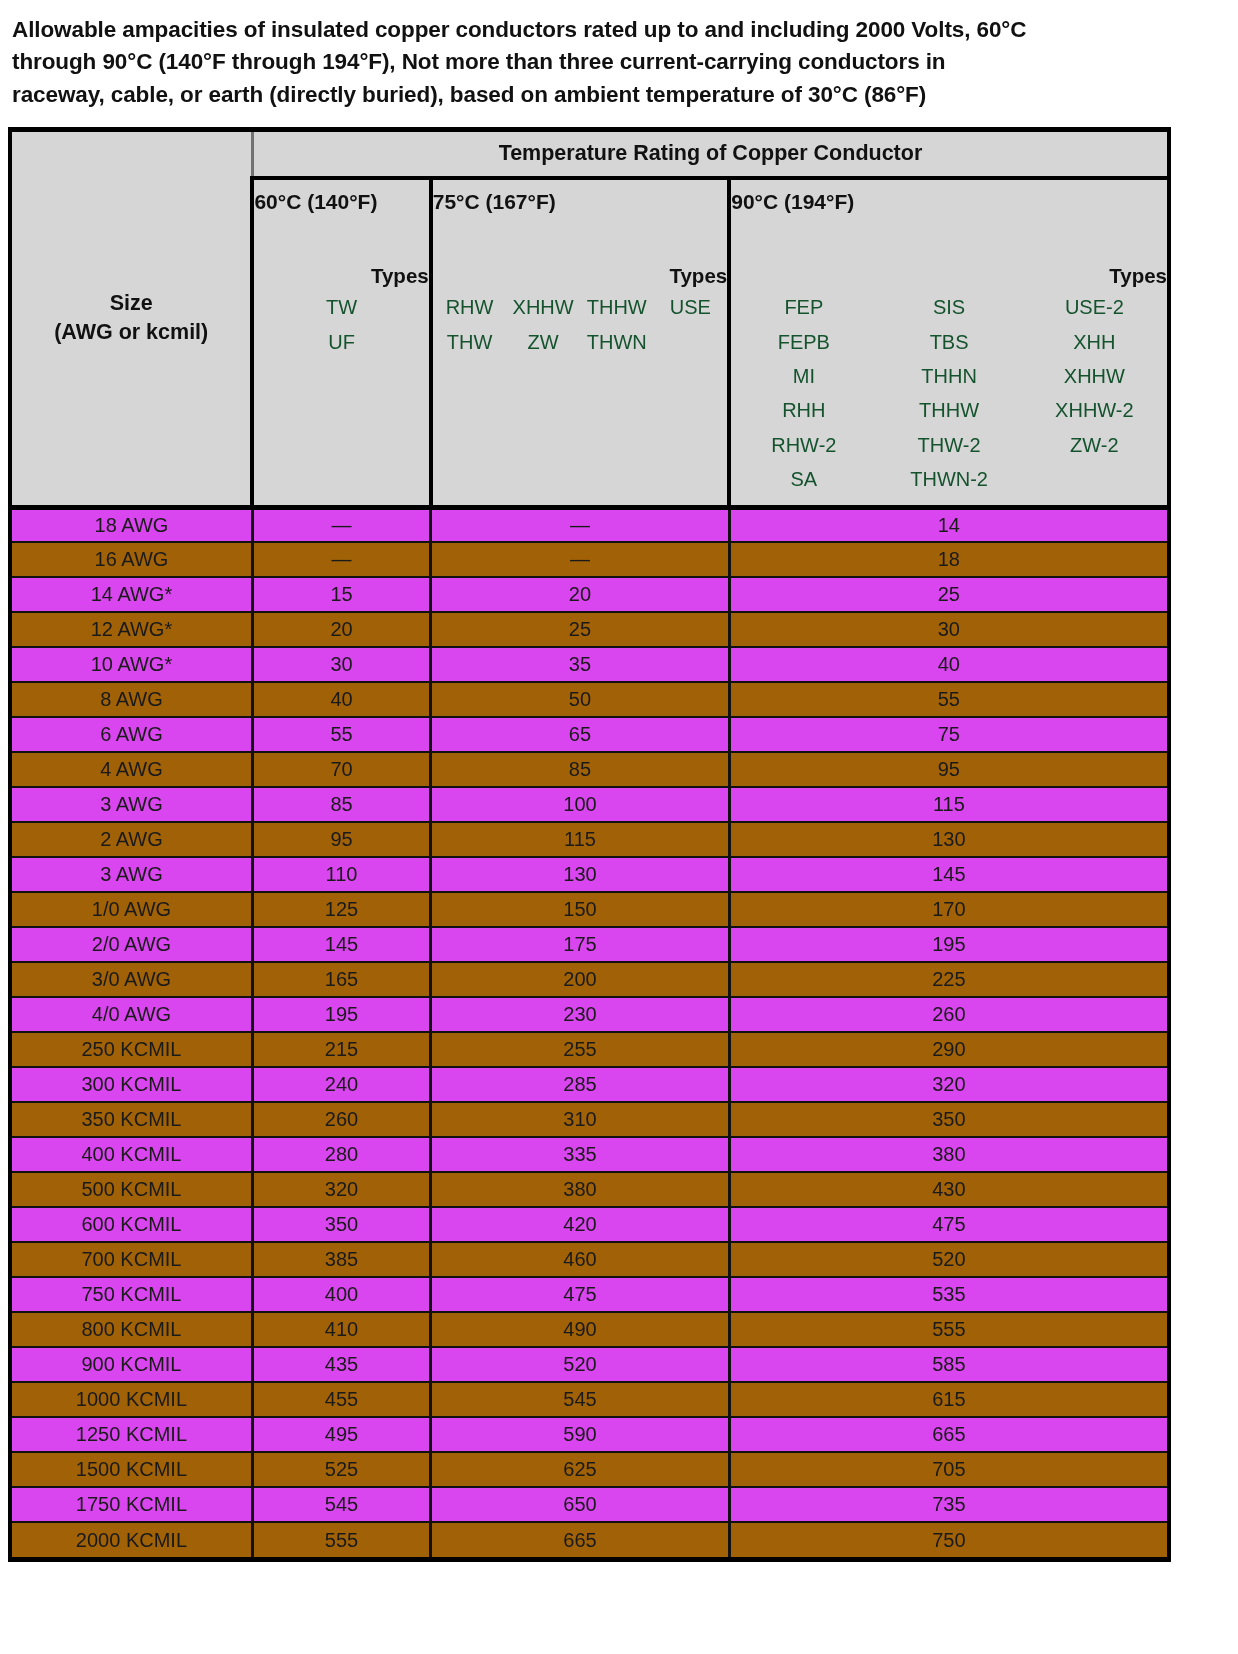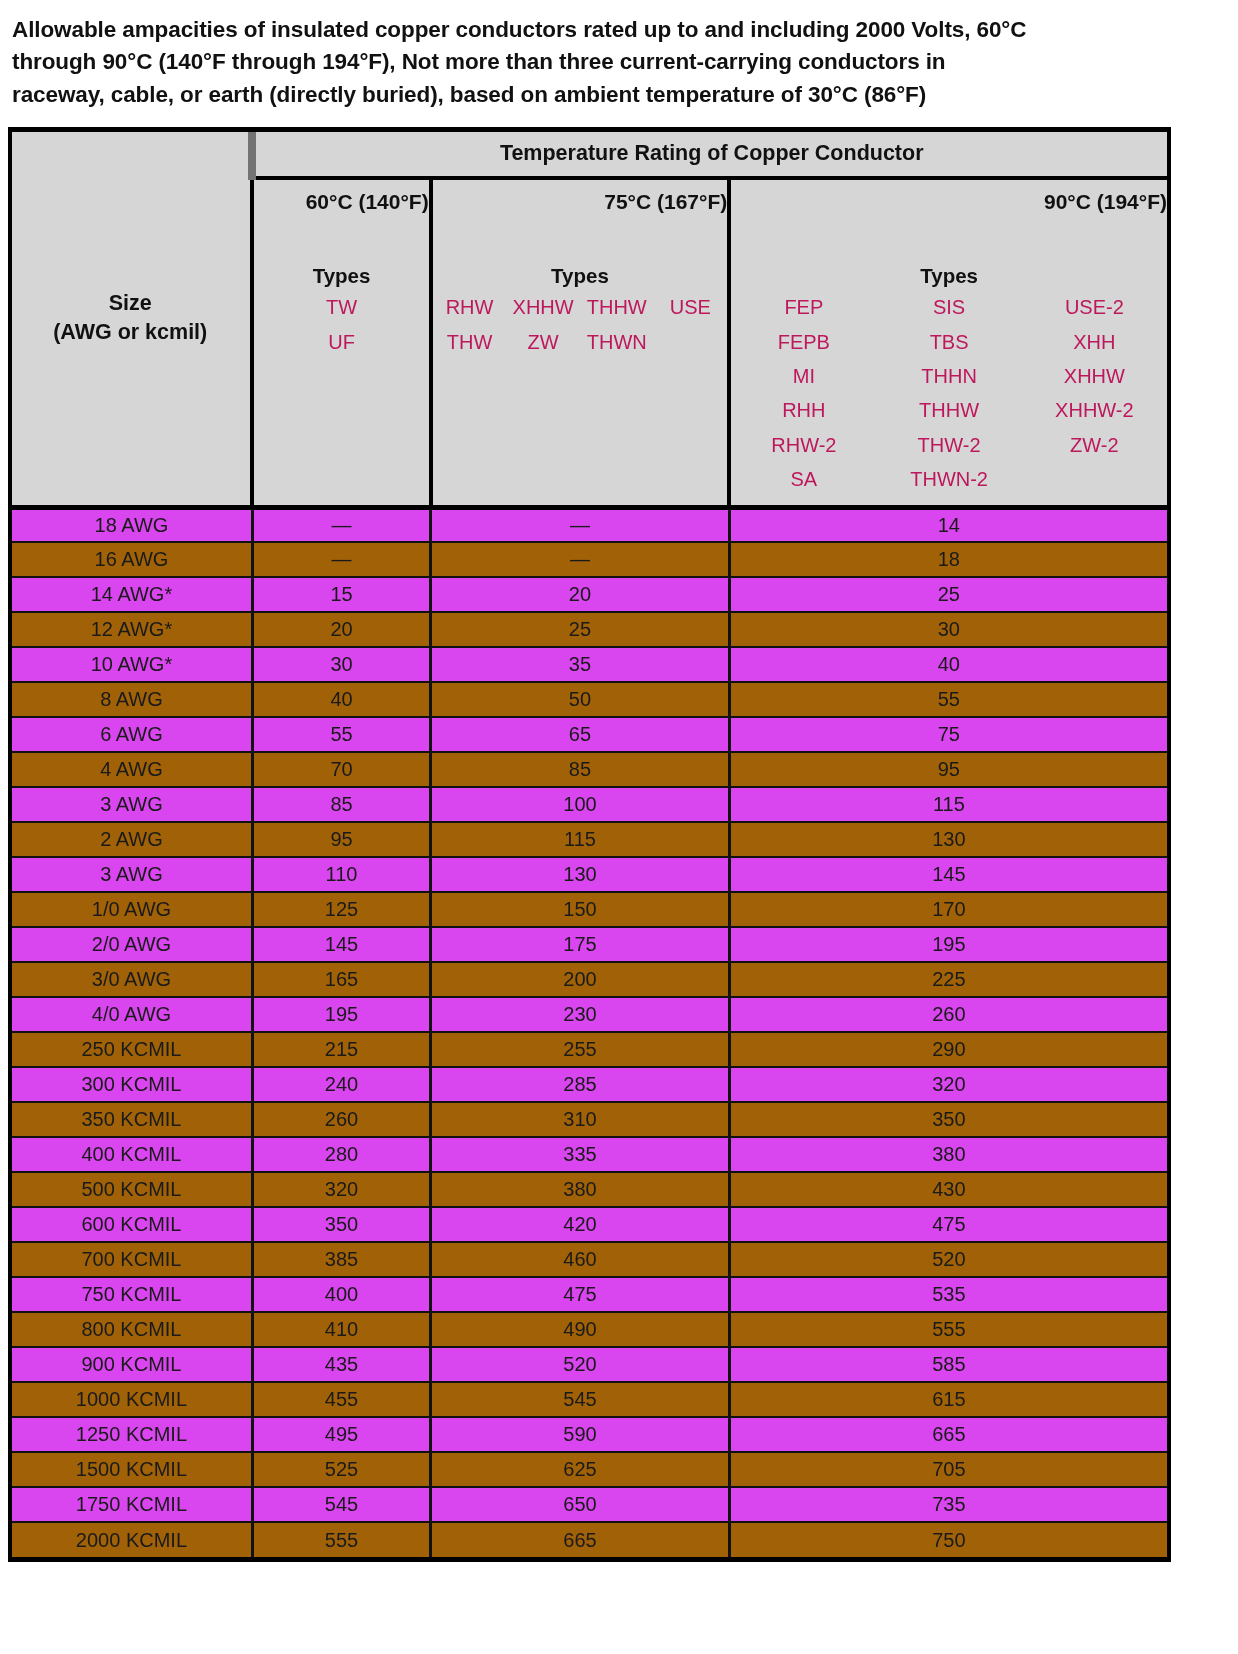--- a/index.html
+++ b/index.html
@@ -62,26 +62,26 @@
     padding: 0;
     vertical-align: top;
   }
 
   .hdr-span {
     text-align: center;
     font-weight: bold;
     font-size: 21.5px;
     padding: 9px 0 10px;
     border-bottom: 4px solid #000;
-    border-left: 8px solid #737373;
+    border-left: 3px solid #737373;
     color: #111;
   }
 
   .hdr-temp {
-    text-align: right;
+    text-align: left;
     font-weight: bold;
     font-size: 21px;
     padding: 10px 0 4px;
     color: #111;
   }
 
   .cell-60, .cell-75, .cell-90 {
     border-left: 4px solid #000;
   }
 
@@ -90,33 +90,33 @@
     text-align: center;
     vertical-align: middle;
     font-weight: bold;
     font-size: 21.5px;
     line-height: 1.35;
     color: #111;
     margin-top: 24px;
   }
 
   .types-label {
-    text-align: center;
+    text-align: right;
     font-weight: bold;
     font-size: 20.5px;
     padding-top: 46px;
     padding-bottom: 2px;
     color: #111;
   }
 
   .types-grid {
     display: grid;
     font-size: 20px;
     line-height: 1.72;
-    color: #be185d;
+    color: #14532d;
     padding-bottom: 8px;
   }
   .types-grid.one  { grid-template-columns: 1fr; }
   .types-grid.two  { grid-template-columns: 1fr 1fr 1fr 1fr; }
   .types-grid.three{ grid-template-columns: 1fr 1fr 1fr; }
   .types-grid span { text-align: center; white-space: nowrap; }
   .types-grid span.blank { visibility: hidden; }
 
   .hdr-bottom-rule > td { border-bottom: 5px solid #000; padding: 0; height: 0; }
 

